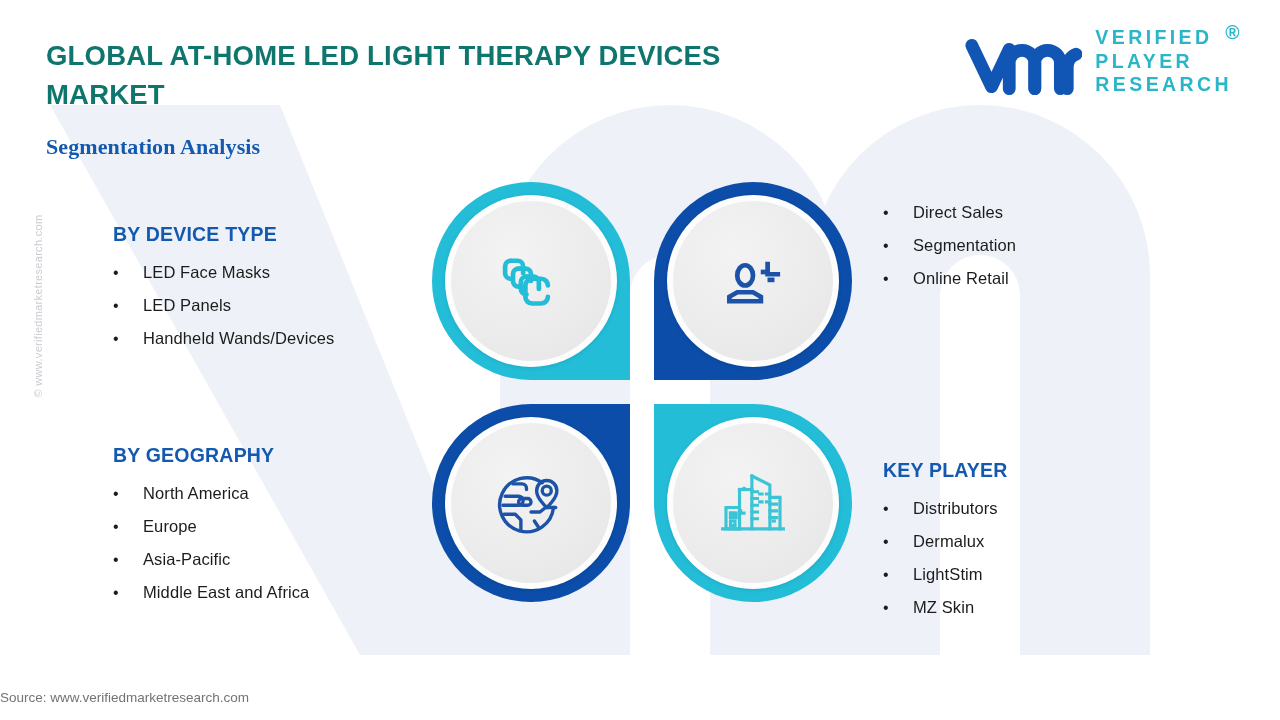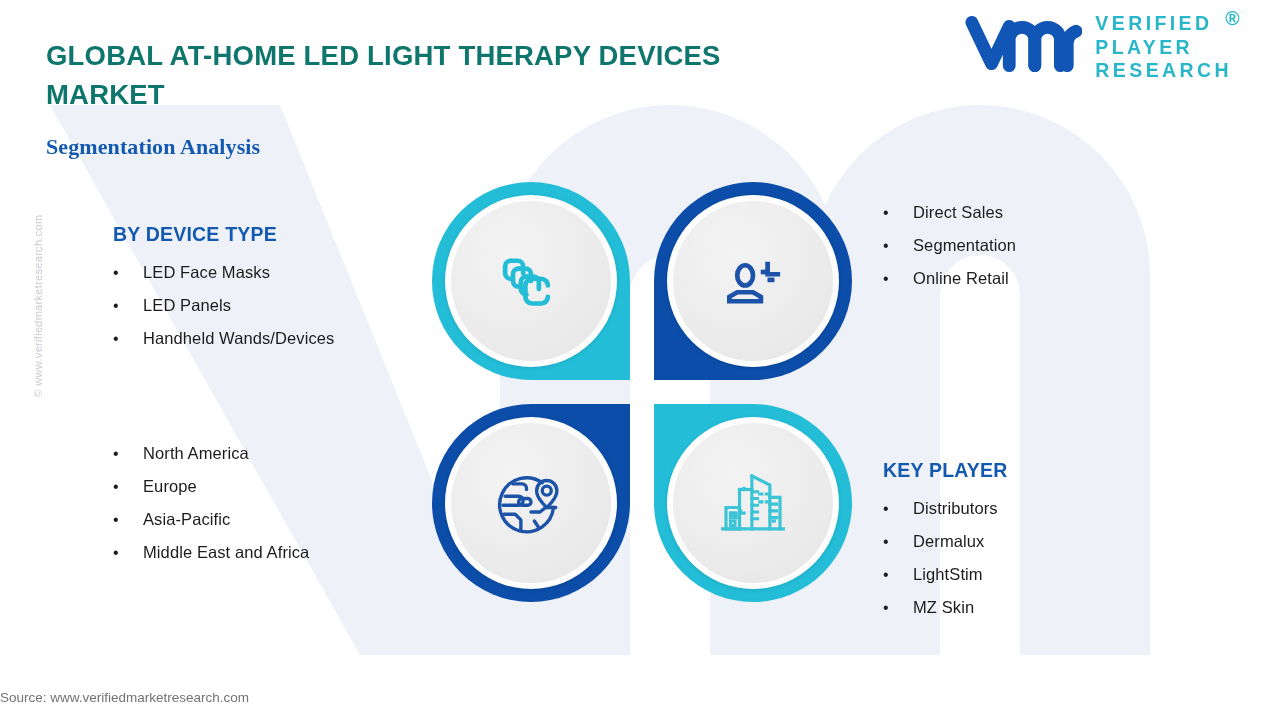--- a/index.html
+++ b/index.html
@@ -29,21 +29,21 @@
     font-size:27.5px; font-weight:bold; color:#0f766e;
     letter-spacing:.2px; line-height:1.42; z-index:4;
   }
   .subtitle {
     position:absolute; left:46px; top:134px;
     font-size:22px; font-weight:bold; color:#1459b0;
     letter-spacing:.1px; z-index:4;font-family:Liberation Serif, serif;
   }
 
   
-  .logo { position:absolute; right:48px; top:14px; display:flex; align-items:flex-start; gap:13px; z-index:4; }
+  .logo { position:absolute; right:48px; top:28px; display:flex; align-items:flex-end; gap:13px; z-index:4; }
   .logo-mark { width:118px; height:62px; }
   .logo-words { display:flex; flex-direction:column; line-height:1.0; position:relative; }
   .logo-words span {
     font-size:19.5px; font-weight:bold; color:#29b6c8;
     letter-spacing:3.4px; margin-bottom:4px;
   }
   .logo-reg { position:absolute; right:-11px; top:-5px; font-size:9px; color:#29b6c8; letter-spacing:0; }
 
   
   .seg { position:absolute; z-index:4; }
@@ -175,20 +175,21 @@
         <span>Segmentation</span>
       </li>
     <li>
         <span class="dot">•</span>
         <span>Online  Retail</span>
       </li>
   </ul>
 </div>
 
 <div class="seg" id="seg-geography">
+  <h3>BY GEOGRAPHY</h3>
   <ul>
     <li>
         <span class="dot">•</span>
         <span>North America</span>
       </li>
     <li>
         <span class="dot">•</span>
         <span>Europe</span>
       </li>
     <li>

